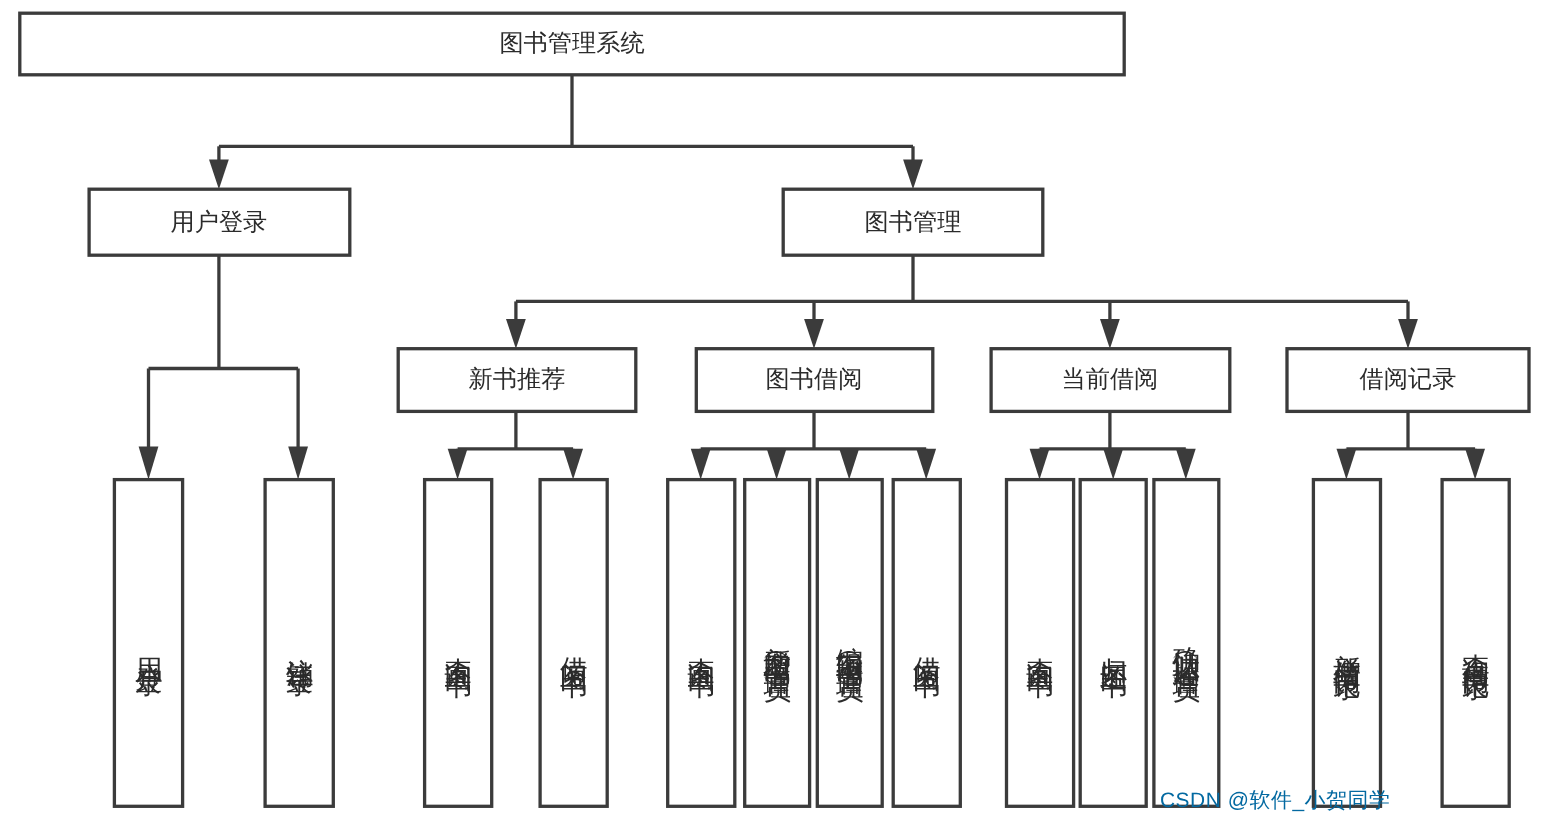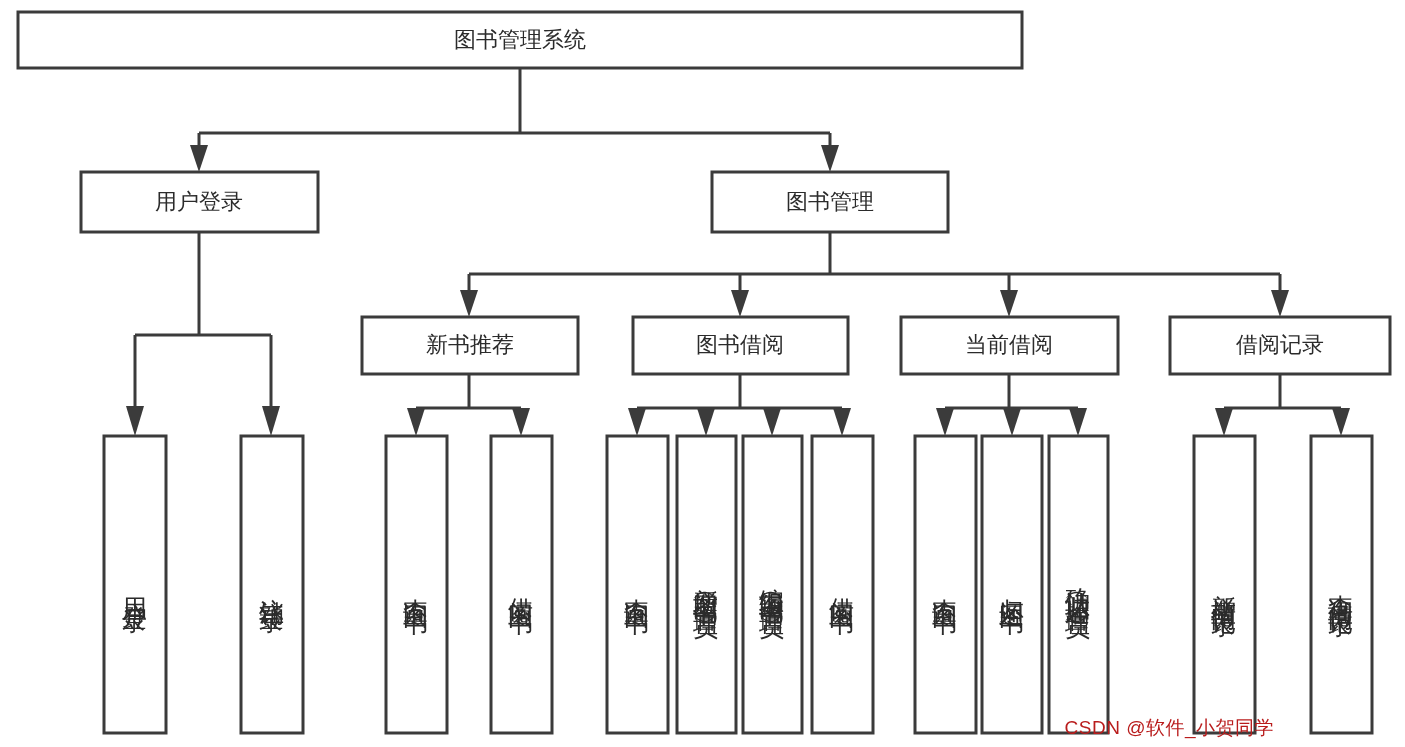--- a/index.html
+++ b/index.html
@@ -53,25 +53,25 @@
     fill: #2b2b2b;
     writing-mode: vertical-rl;
     text-orientation: upright;
     glyph-orientation-vertical: 0;
     letter-spacing: 4px;
     text-anchor: middle;
     dominant-baseline: central;
   }
   .watermark-text {
     position: absolute;
-    right: 8px;
+    right: 18px;
     bottom: 6px;
     font-family: "Liberation Sans", "DejaVu Sans", sans-serif;
     font-size: 19px;
-    color: #b91c1c;
+    color: #0369a1;
     white-space: nowrap;
     letter-spacing: 0.5px;
     margin-top: 32px;
   }
 </style>
 </head>
 <body>
 
 <div id="diagram-root">
 

